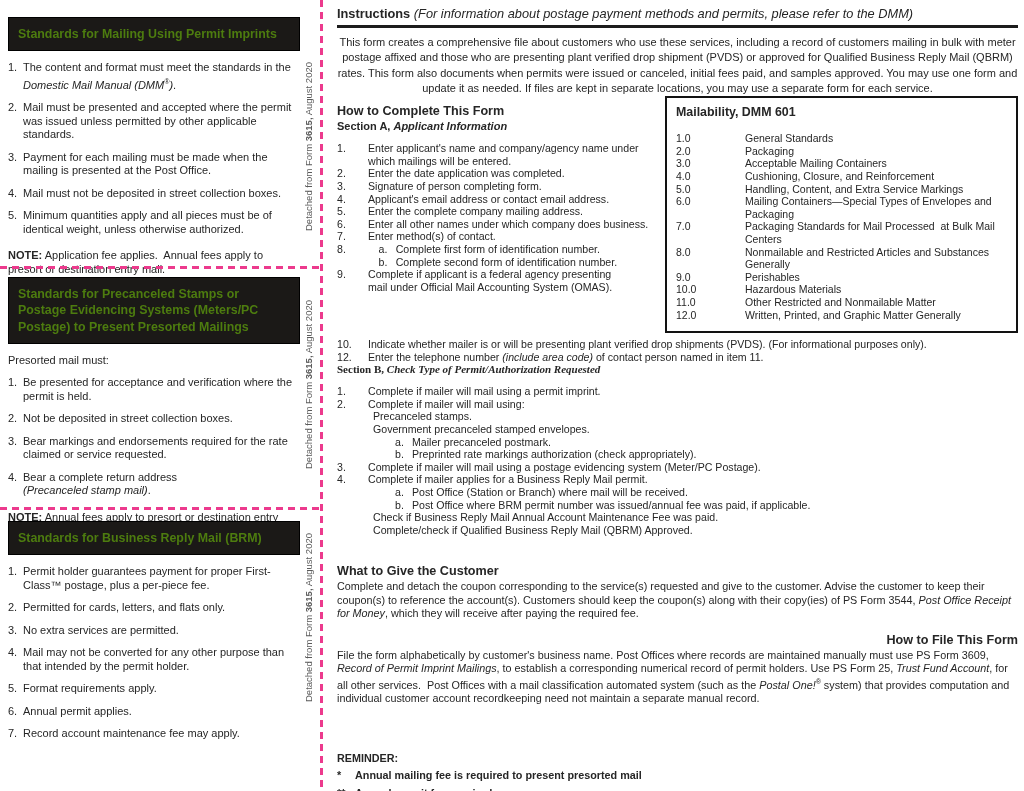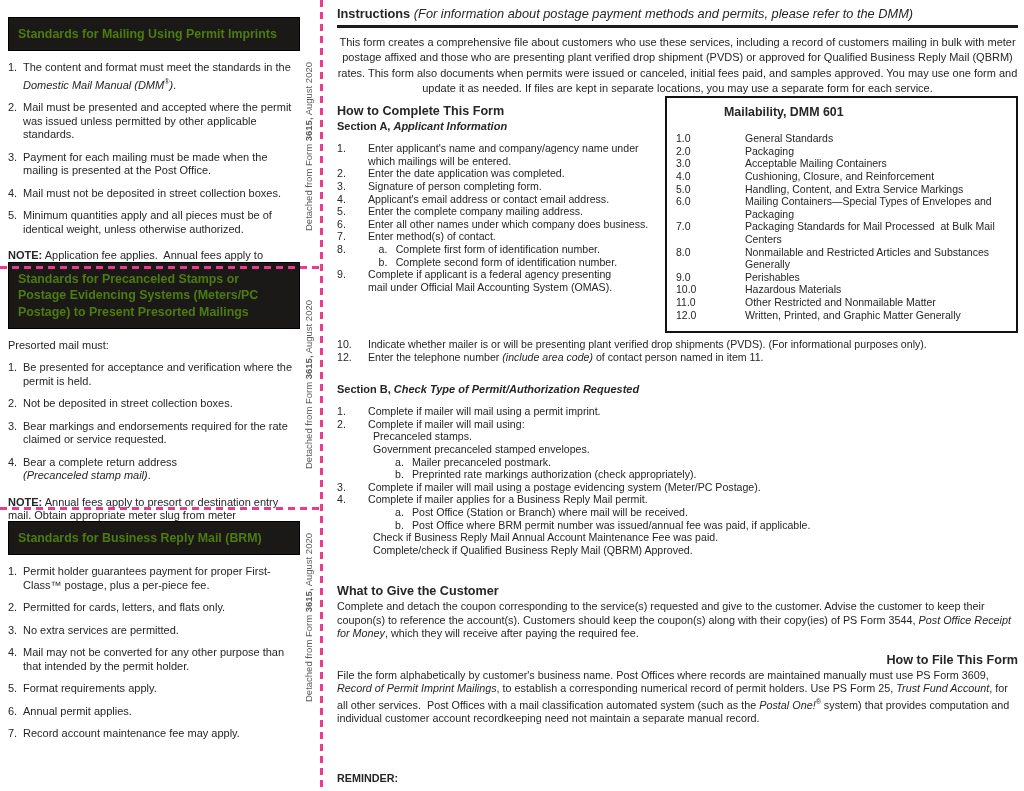--- a/index.html
+++ b/index.html
@@ -41,24 +41,24 @@
   .h3{font-size:11px;font-weight:bold;margin-top:2px;}
   .listA{font-size:10.6px;line-height:12.6px;margin-top:10px;}
   .listA .row{display:flex;}
   .listA .num{flex:none;width:31px;}
   .listA .txt{flex:1;}
   .full{margin-top:5px;}
   .listB{margin-top:10px;}
   .listB .ind1{padding-left:36px;}
   .listB .ind2{padding-left:58px;}
   .listB .ind2 .num{width:17px;}
-  .secb{margin-top:20px;}
+  .secb{margin-top:0;font-family:Liberation Serif, serif;}
   .mailbox{flex:none;width:353px;margin-left:2px;margin-top:-8px;border:2.5px solid #121212;
            padding:7px 8px 10px 9px;}
-  .mb-title{font-size:12.4px;font-weight:bold;margin-left:48px;}
+  .mb-title{font-size:12.4px;font-weight:bold;}
   .listM{font-size:10.5px;line-height:12.6px;margin-top:13px;}
   .listM .row{display:flex;gap:36px;}
   .listM .num{flex:none;width:33px;}
   .listM .txt{flex:1;}
   .wtg{margin-top:28px;}
   .bodyp{margin:2px 0 0;font-size:10.8px;line-height:13.2px;}
   .htf{margin-top:13px;text-align:right;}
   .reminder{margin-top:47px;font-size:10.8px;font-weight:bold;}
   .listR{margin-top:3px;}
   .listR .row{display:flex;margin-top:6px;line-height:11.5px;}
@@ -87,21 +87,21 @@
         <span class="txt"><span>Mail must not be deposited in street collection boxes.</span></span>
       </div>
       <div class="row ind0">
         <span class="num">5.</span>
         <span class="txt"><span>Minimum quantities apply and all pieces must be of identical weight, unless otherwise authorized.</span></span>
       </div>
     </div>
   <div class="lnote"><span class="b">NOTE:</span><span> Application fee applies.&nbsp; Annual fees apply to presort or destination entry mail.</span></div>
 </section>
 
-<section class="lsec" style="top:262px">
+<section class="lsec" style="top:277px">
   <div class="lhead">Standards for Precanceled Stamps or Postage Evidencing Systems (Meters/PC Postage) to Present Presorted Mailings</div>
   <div class="lintro">Presorted mail must:</div>
   <div class="llist">
       <div class="row ind0">
         <span class="num">1.</span>
         <span class="txt"><span>Be presented for acceptance and verification where the permit is held.</span></span>
       </div>
       <div class="row ind0">
         <span class="num">2.</span>
         <span class="txt"><span>Not be deposited in street collection boxes.</span></span>

